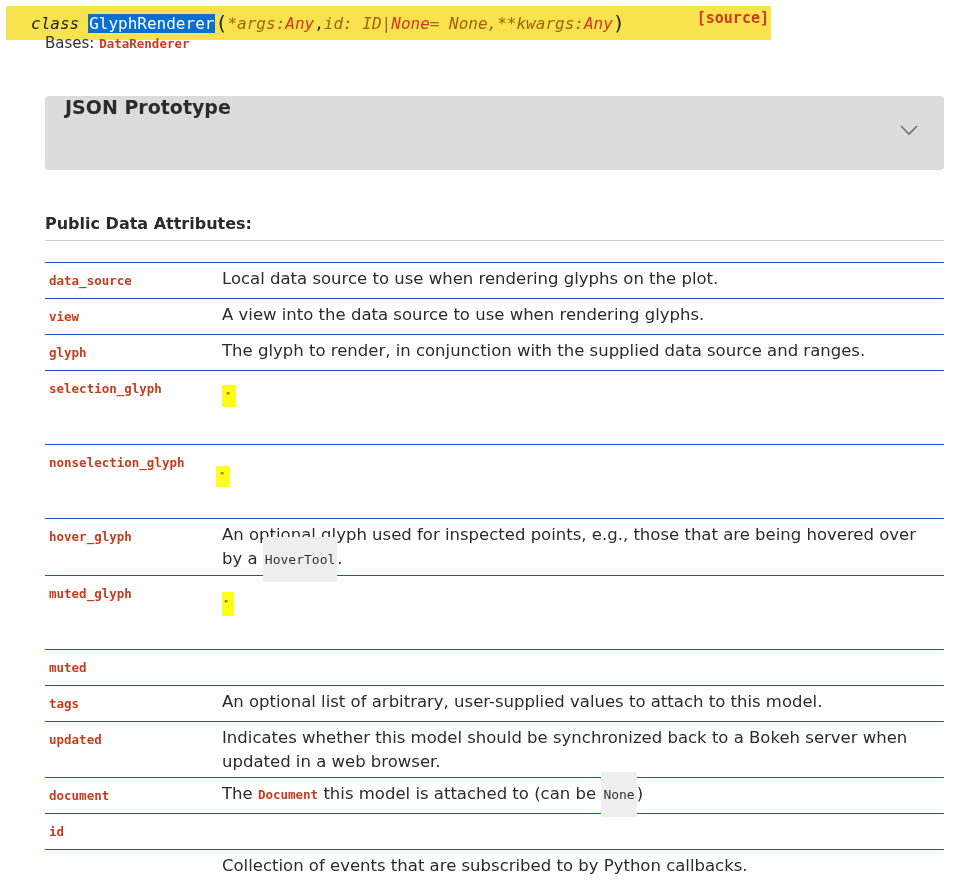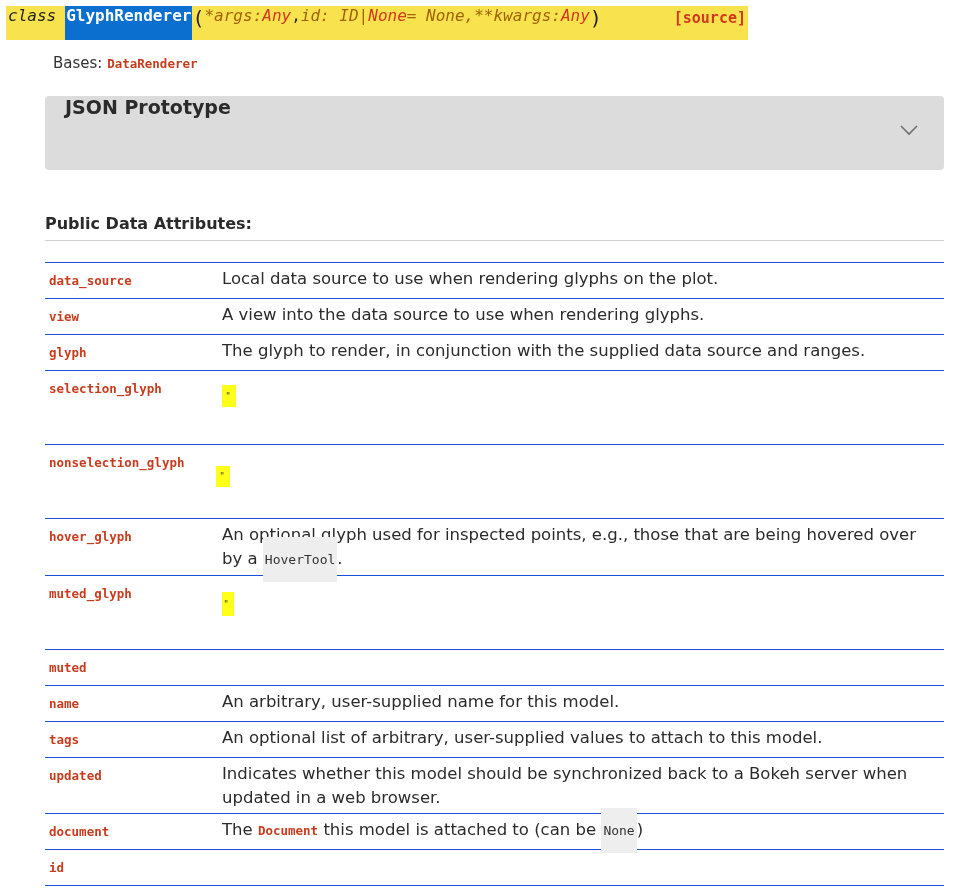--- a/index.html
+++ b/index.html
@@ -1,27 +1,27 @@
 <!DOCTYPE html>
 <html><head>
 <meta charset="utf-8">
 <style>
   html, body { margin: 0; padding: 0; background: #ffffff; }
   body { width: 957px; height: 890px; overflow: hidden; position: relative;
          font-family: "DejaVu Sans", sans-serif; color: #222832; }
   .sig { position: absolute; left: 6px; top: 6px; width: 742px; height: 34px;
-         background: #f8e34e; display: flex; 
-         font-family: "DejaVu Sans Mono", monospace; font-size: 16px; white-space: nowrap; }
+         background: #f8e34e; display: flex; align-items: center;
+         font-family: "DejaVu Sans Mono", monospace; font-size: 16px; white-space: nowrap; padding-left: 23px; }
   .sig .kw { font-style: italic; color: #222; margin-left: 2px; }
-  .sig .cls { background: #0a6fce; color: #fff; font-weight: bold; padding: 0 1px; margin-left: 9px; }
+  .sig .cls { background: #0a6fce; color: #fff; font-weight: normal; padding: 0 1px; margin-left: 9px; }
   .sig .paren { font-size: 20px; color: #222; }
   .sig .it { font-style: italic; color: #a16207; }
   .sig .ty { font-style: italic; color: #d2381f; }
   .sig .src { position: absolute; right: 2px; top: 3px; color: #d2381f; font-size: 15px; font-weight: bold; }
-  .bases { position: absolute; left: 45px; top: 54px; font-size: 15px; color: #333; margin-left: 8px; }
+  .bases { position: absolute; left: 45px; top: 34px; font-size: 15px; color: #333; }
   .code-red { font-family: "DejaVu Sans Mono", monospace; font-weight: bold; color: #c83c1e; font-size: 12.5px; }
   .accordion { position: absolute; left: 45px; top: 96px; width: 899px; height: 74px;
                background: #dcdcdc; border-radius: 4px; display: flex; align-items: flex-start; }
   .accordion .title { margin-left: 20px; font-weight: bold; font-size: 19px; color: #2b2b2b; }
   .accordion .chev { position: absolute; right: 26px; top: 28px; width: 18px; height: 12px; }
   .section-h { position: absolute; left: 45px; top: 214px; font-weight: bold; font-size: 16px; color: #2b2b2b; }
   .section-rule { position: absolute; left: 45px; top: 240px; width: 899px; height: 1px; background: #cfcfcf; }
   table { position: absolute; left: 45px; top: 262px; width: 899px; border-collapse: collapse; }
   td { border-top: 1px solid #1d4ed8; vertical-align: top; font-size: 16.5px; line-height: 24px; padding: 4px 0 3px 0; }
   td.k { width: 173px; padding-left: 4px; }
@@ -98,24 +98,20 @@
   </tr>
   <tr class="tall">
     <td class="k"><span class="code-red">muted_glyph</span></td>
     <td class="d"><span class="hl m">"</span></td>
   </tr>
   <tr>
     <td class="k"><span class="code-red">muted</span></td>
     <td class="d"></td>
   </tr>
   <tr>
-    <td class="k"><span class="code-red">name</span></td>
-    <td class="d">An arbitrary, user-supplied name for this model.</td>
-  </tr>
-  <tr>
     <td class="k"><span class="code-red">tags</span></td>
     <td class="d">An optional list of arbitrary, user-supplied values to attach to this model.</td>
   </tr>
   <tr>
     <td class="k"><span class="code-red">updated</span></td>
     <td class="d">Indicates whether this model should be synchronized back to a Bokeh server when updated in a web browser.</td>
   </tr>
   <tr>
     <td class="k"><span class="code-red">document</span></td>
     <td class="d"><span>The </span><span class="code-red">Document</span><span> this model is attached to (can be </span><span class="inline-code">None</span><span>)</span></td>

